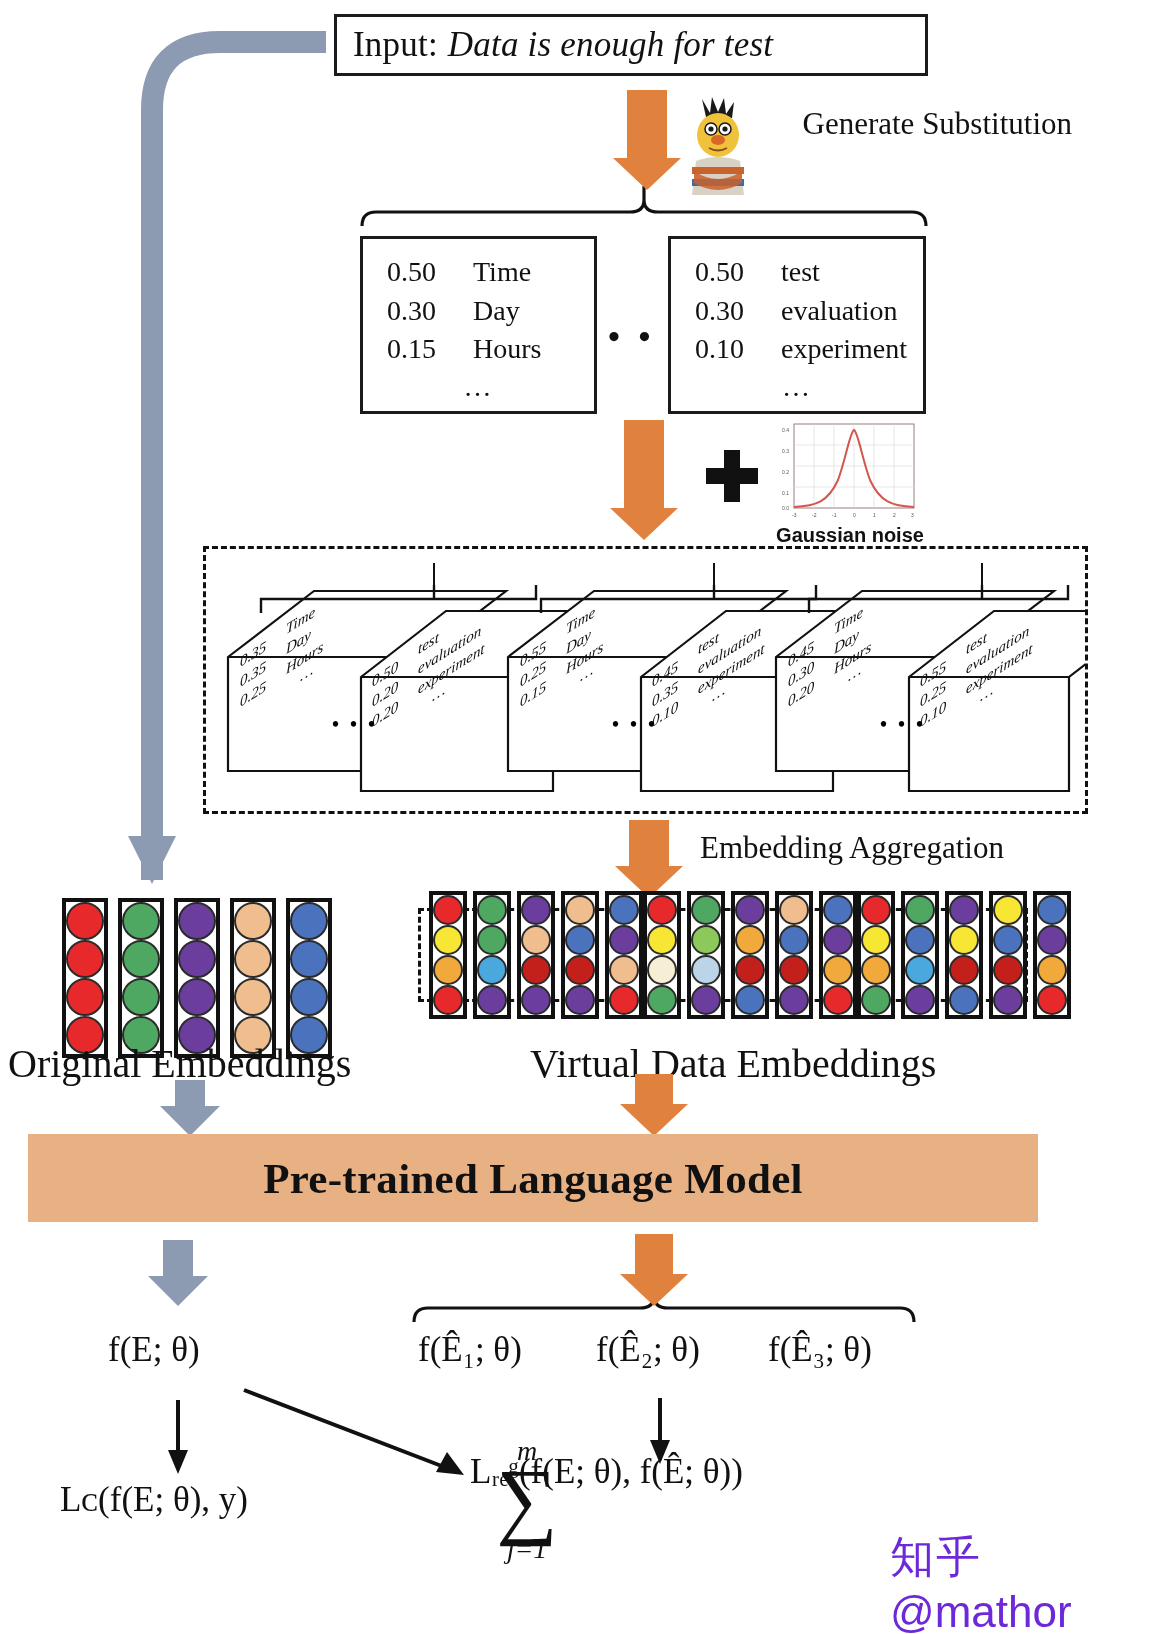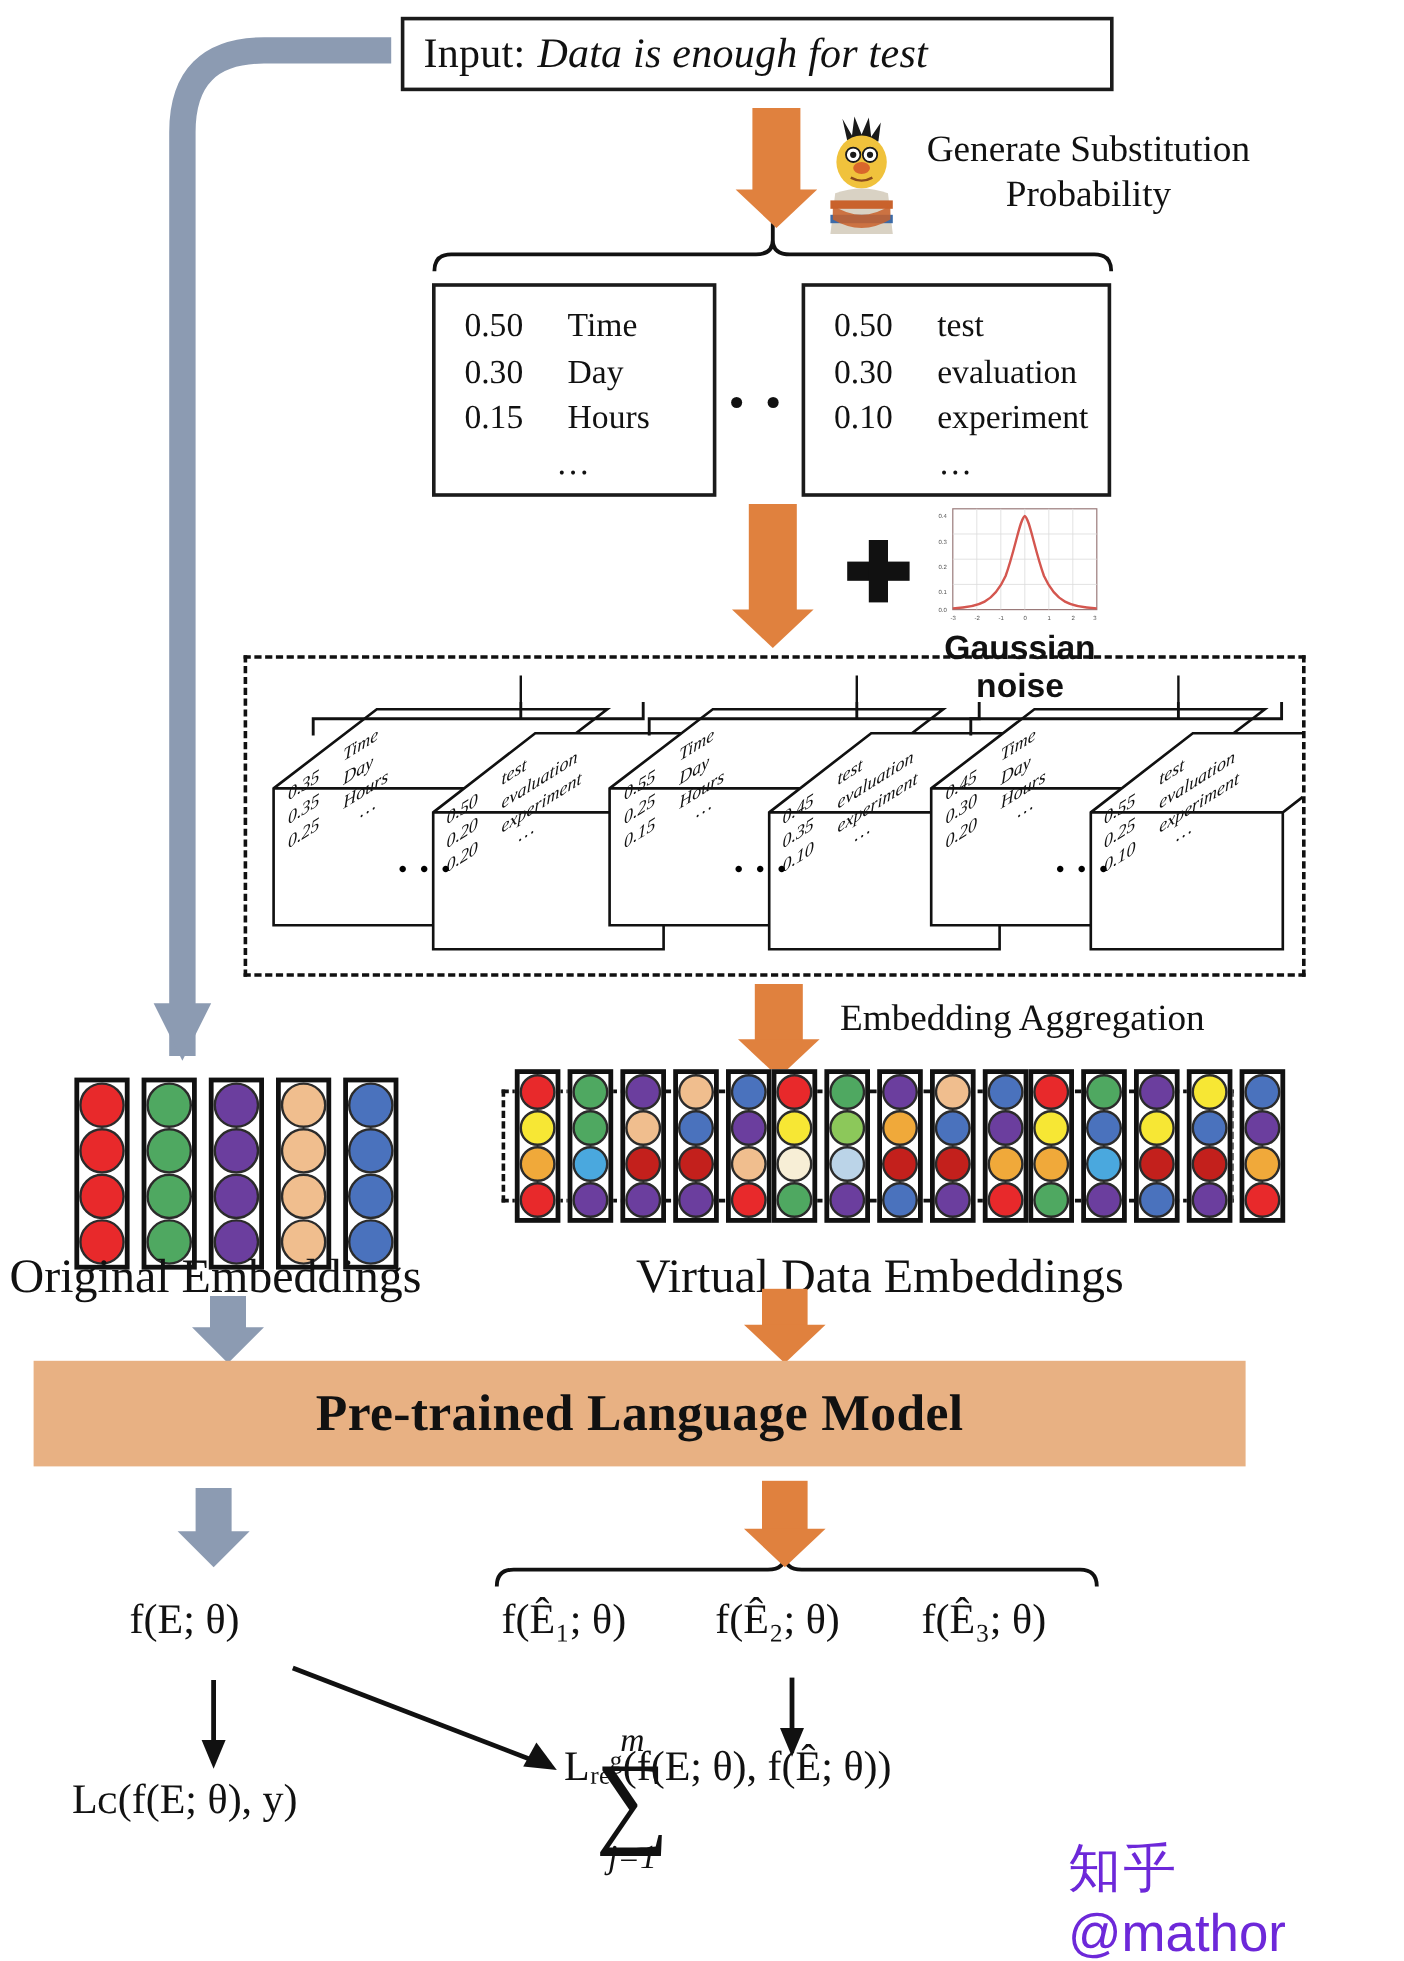--- a/index.html
+++ b/index.html
@@ -37,21 +37,21 @@
     width:0;height:0; border-left:30px solid transparent;
     border-right:30px solid transparent; border-top:30px solid #8C9BB2;
   }
 
   
   #bert { left:680px; top:95px; width:76px; height:105px; }
   #bert svg { display:block; }
 
   #gen-sub-text {
     left:742px; top:105px; width:330px;
-    font-size:31px; line-height:1.22; text-align:center;
+    font-size:31px; line-height:1.22; text-align:right;
   }
 
   
   .prob-box {
     border:3px solid #1b1b1b; background:#fff;
     padding:14px 0 10px 0;
   }
   .prob-row { display:flex; font-size:28px; line-height:1.38; padding-left:24px; }
   .prob-p { width:86px; }
   .prob-w { }
@@ -63,21 +63,21 @@
   
   #plus-sign {
     left:706px; top:450px; width:52px; height:52px;
   }
   #plus-sign .h { position:absolute; left:0; top:18px; width:52px; height:16px; background:#111; }
   #plus-sign .v { position:absolute; left:18px; top:0; width:16px; height:52px; background:#111; }
 
   
   #gauss-plot { left:772px; top:418px; width:148px; height:104px; }
   #gauss-caption { left:765px; top:524px; width:170px; text-align:center;
-    font-size:28px; font-weight:bold; font-family:"Liberation Sans", sans-serif; }
+    font-size:20px; font-weight:bold; font-family:"Liberation Sans", sans-serif; }
 
   
   #virtual-cards-region {
     left:203px; top:546px; width:885px; height:268px;
     border:3px dashed #111;
   }
   .card-svg-wrap { position:absolute; left:0; top:0; }
 
   
   #embed-agg-text { left:700px; top:830px; font-size:31px; }
@@ -193,21 +193,20 @@
     <path d="M16 66 Q38 58 60 66 L64 100 L12 100 Z" fill="#D9D2C4"></path>
     <rect x="12" y="72" width="52" height="7" fill="#C9622C"></rect>
     <rect x="12" y="84" width="52" height="7" fill="#3C6BA8"></rect>
 
     <path d="M14 76 Q38 92 62 76 L62 88 Q38 102 14 88 Z" fill="#C9622C" opacity=".85"></path>
   </svg>
 </div>
 
 <div id="gen-sub-text" class="abs">
   <div>Generate Substitution</div>
-  <div>Probability</div>
 </div>
 
 <div id="prob-box-left" class="prob-box abs">
   <div class="prob-row">
     <span class="prob-p">0.50</span>
     <span class="prob-w">Time</span>
   </div>
   <div class="prob-row">
     <span class="prob-p">0.30</span>
     <span class="prob-w">Day</span>

